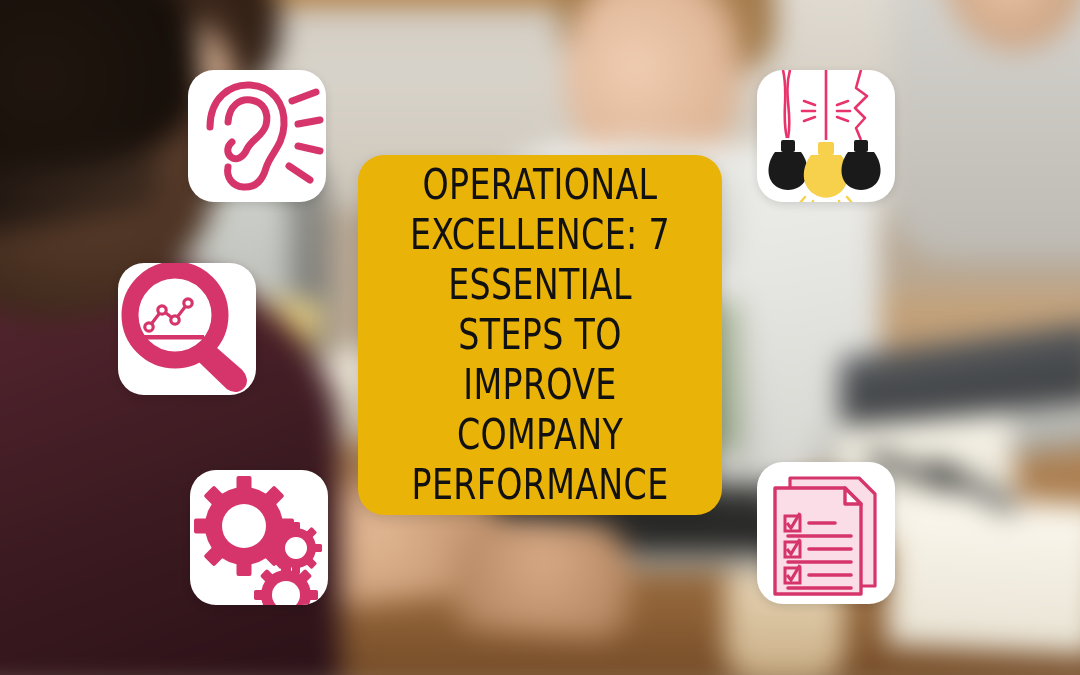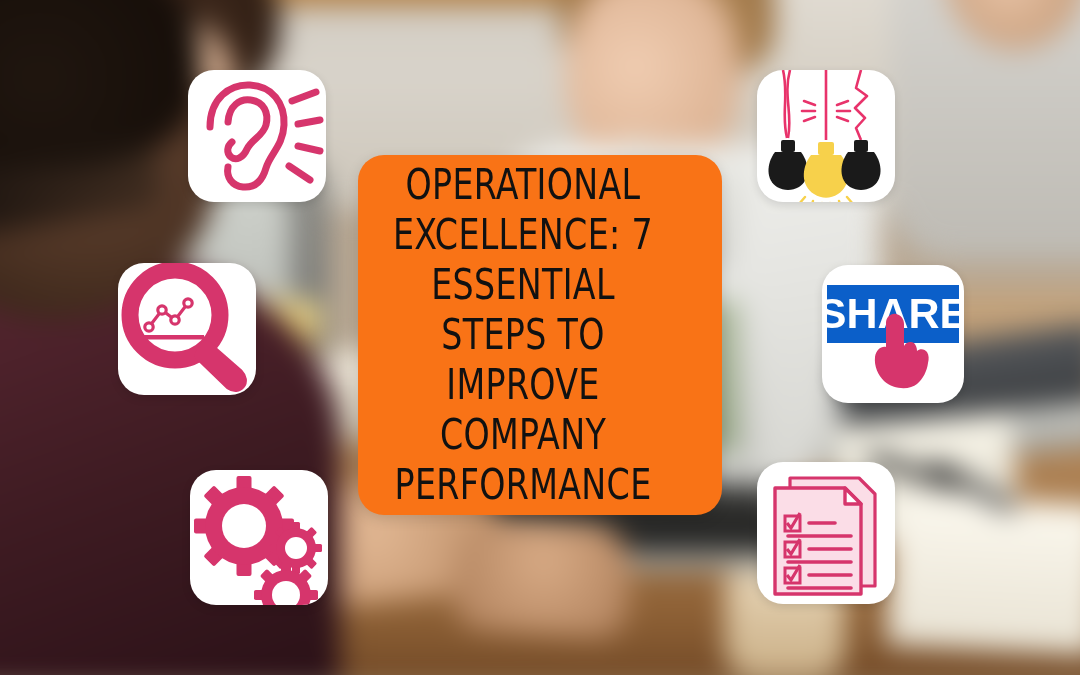--- a/index.html
+++ b/index.html
@@ -105,23 +105,23 @@
   .tile{
     position:absolute;background:#ffffff;border-radius:26px;
     box-shadow:0 3px 10px rgba(0,0,0,.12);
     display:flex;align-items:center;justify-content:center;overflow:hidden;
   }
   .tile svg{display:block;}
 
   
   #title-card{
     position:absolute;left:358px;top:155px;width:364px;height:360px;
-    background:#f97316;border-radius:26px;
+    background:#eab308;border-radius:26px;
     box-shadow:0 4px 14px rgba(0,0,0,.13);
-    display:flex;align-items:center;
+    display:flex;align-items:center;justify-content:center;
   }
   #title-text{
     font-family:"Liberation Sans Narrow","DejaVu Sans Condensed","Liberation Sans",sans-serif;
     font-size:43px;line-height:1.16;font-weight:400;letter-spacing:.4px;
     text-align:center;color:#111111;text-transform:uppercase;
     transform:scaleX(.86);transform-origin:center;
     width:330px;
   }
 </style>
 </head>
@@ -302,32 +302,20 @@
         </g>
       </g>
 
       <g transform="translate(104,70)">
         <rect x="-7" y="0" width="14" height="12" rx="2" fill="#1A1A1A"></rect>
         <path d="M-13 12 C-22 24 -22 40 -11 47 C-4 51 4 51 11 47 C22 40 22 24 13 12 Z" fill="#1A1A1A"></path>
       </g>
     </svg>
   </div>
 
-  <div class="tile" style="left:822px;top:265px;width:142px;height:138px;">
-    <svg width="142" height="138" viewBox="0 0 142 138" aria-hidden="true">
-      <rect x="5" y="20" width="132" height="58" fill="#0B5FC9"></rect>
-      <text x="71" y="63" text-anchor="middle" fill="#FFFFFF" font-family="Liberation Sans, sans-serif" font-size="43" font-weight="bold">SHARE</text>
-
-      <g fill="#D6356C">
-        <path d="M62 116 C56 110 52 101 53 92 C54 85 59 81 64 82 L64 58 C64 52 69 48 74 49 C79 50 82 54 82 59 L82 81
-                 C84 77 89 76 92 78 C94 80 95 83 95 86 C98 83 103 84 105 87 C107 90 107 94 106 98
-                 C105 106 101 114 95 119 C88 125 72 125 62 116 Z"></path>
-      </g>
-    </svg>
-  </div>
 
   <div class="tile" style="left:757px;top:462px;width:138px;height:142px;">
     <svg width="138" height="142" viewBox="0 0 138 142" aria-hidden="true">
 
       <path d="M33 16 H102 L118 32 V124 H33 Z" fill="#FBDDE7" stroke="#D6356C" stroke-width="3.2" stroke-linejoin="round"></path>
 
       <path d="M18 26 H88 L104 42 V132 H18 Z" fill="#FBDDE7" stroke="#D6356C" stroke-width="3.4" stroke-linejoin="round"></path>
       <path d="M88 26 V42 H104 Z" fill="#FFFFFF" stroke="#D6356C" stroke-width="3.4" stroke-linejoin="round"></path>
 
       <g fill="none" stroke="#D6356C" stroke-width="3">

